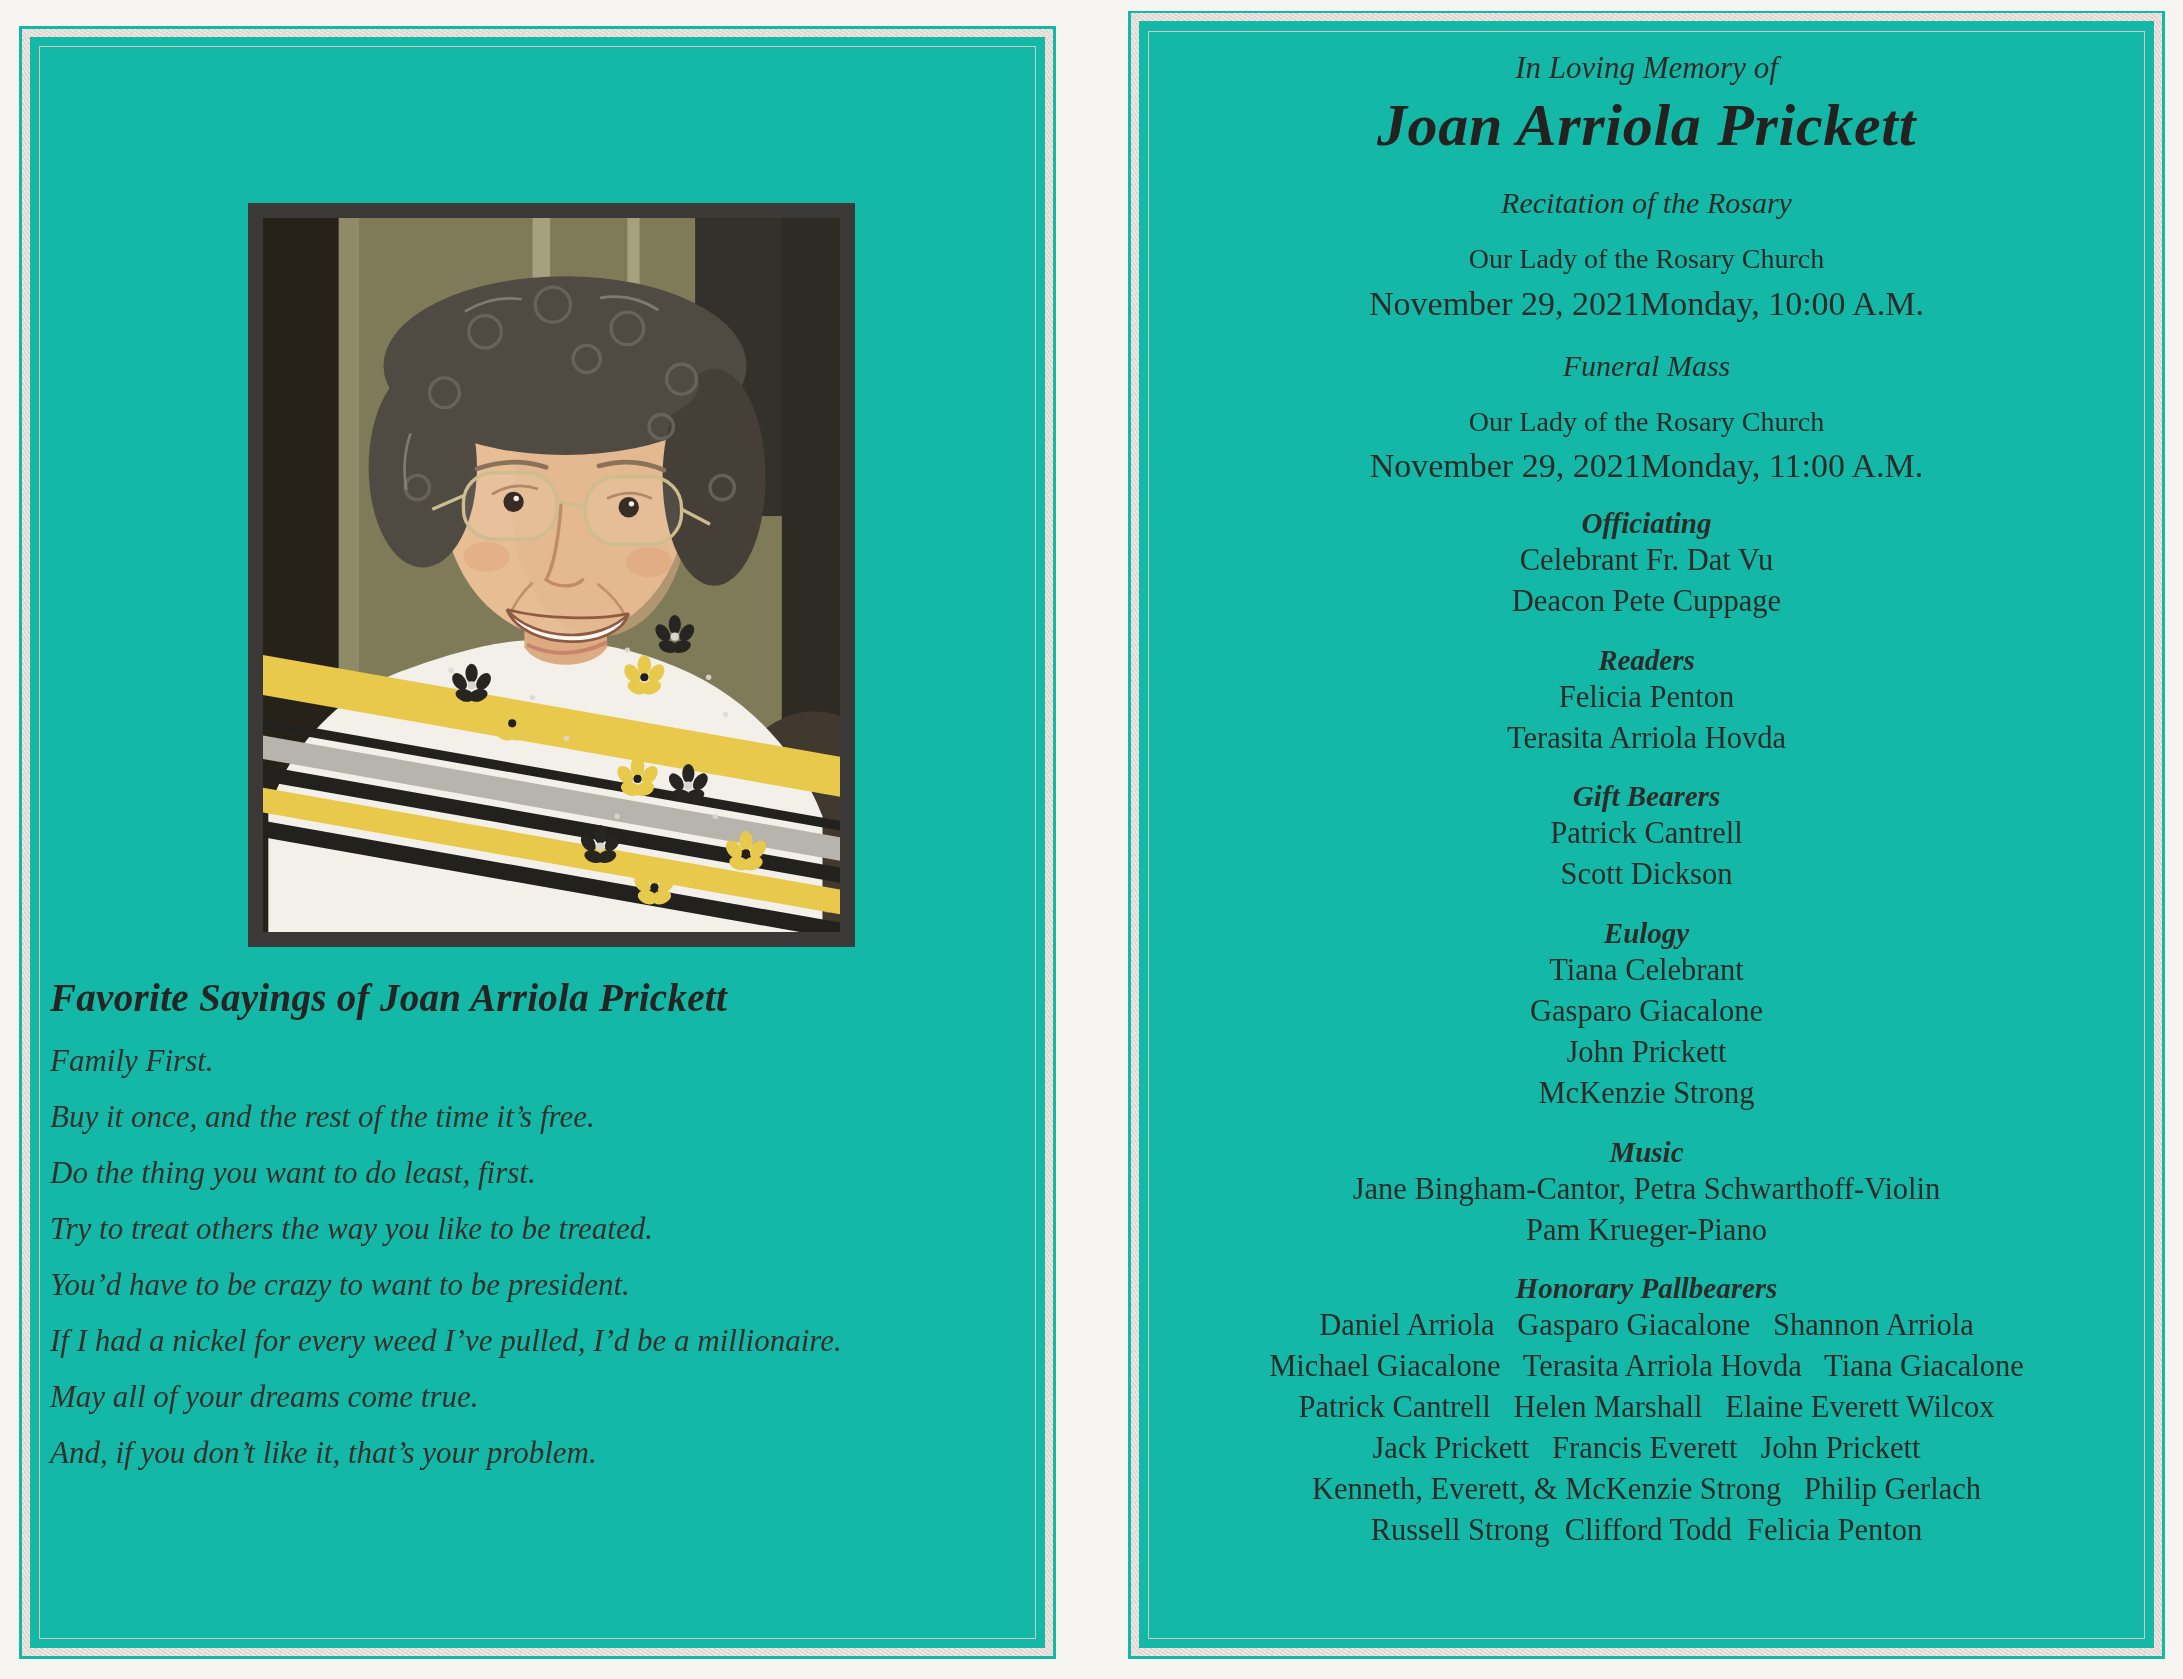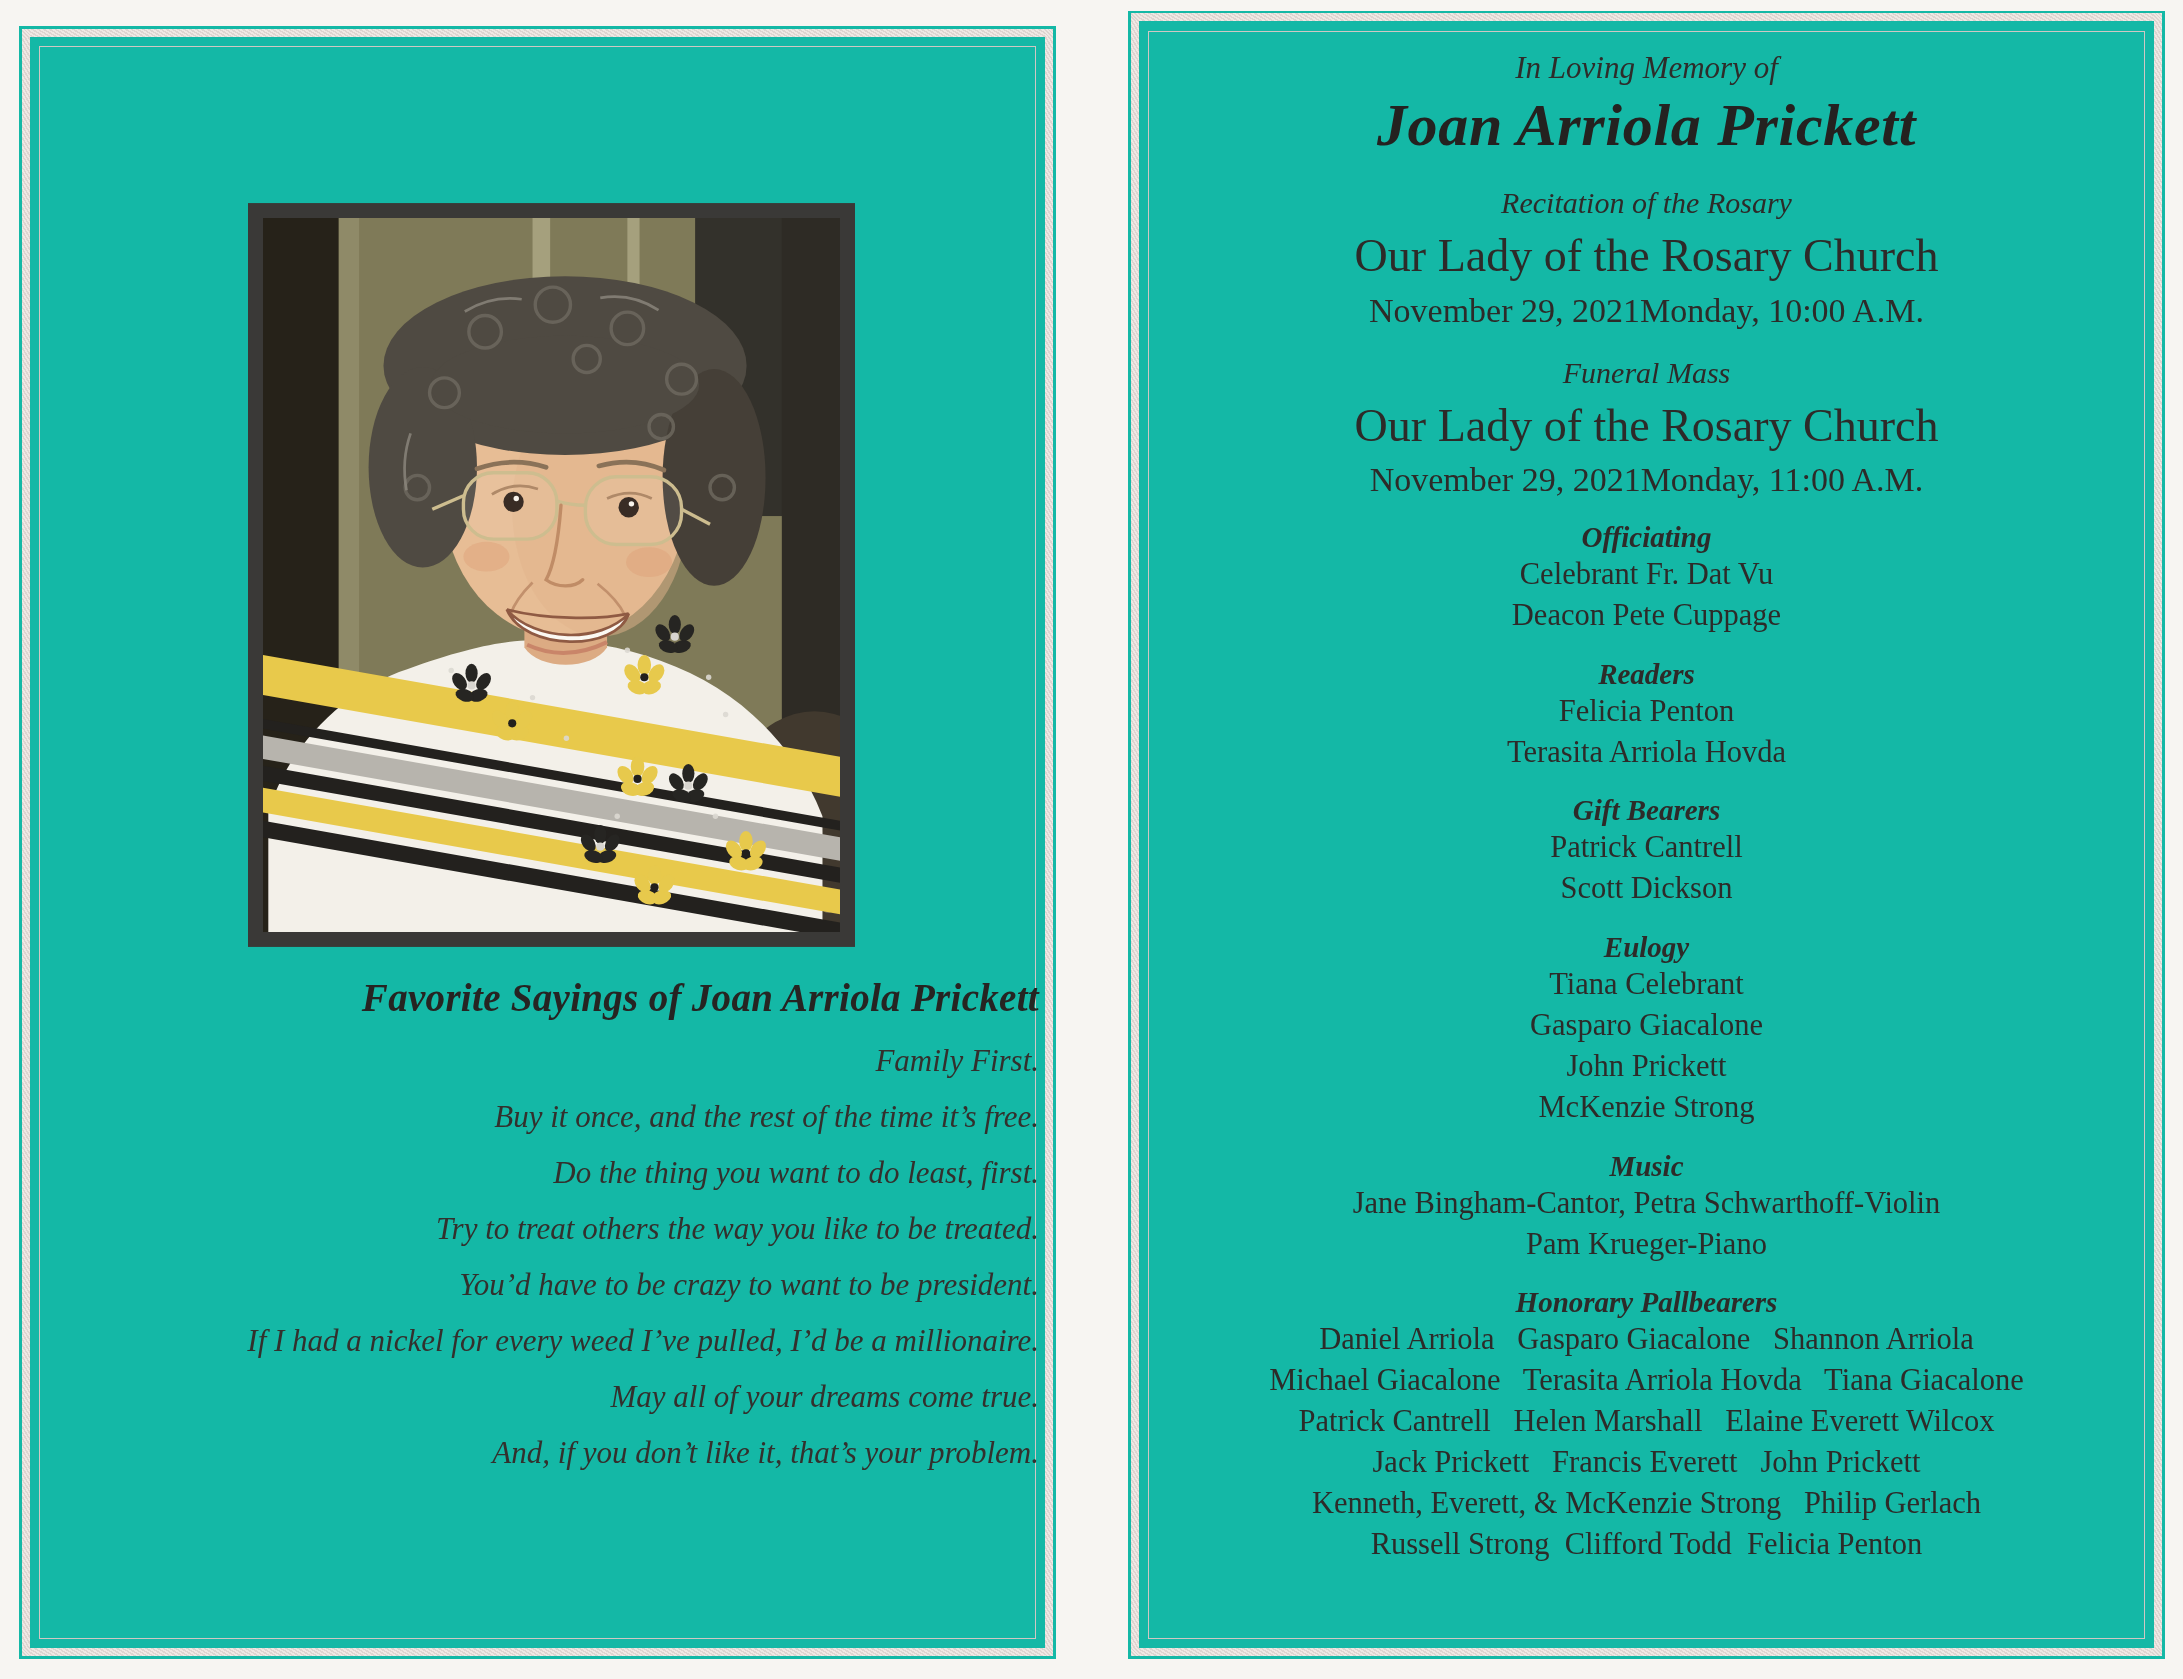--- a/index.html
+++ b/index.html
@@ -19,32 +19,32 @@
   .frame-inner {
     position:absolute; inset:20.3px; pointer-events:none;
     border:1.4px solid #cfc7c3;
   }
   .page-left  { left:19px;  top:26px; width:1037px; height:1633px; }
   .page-right { left:1128px; top:10.8px; width:1037px; height:1648px; }
 
   
   .portrait { position:absolute; left:229px; top:177px; width:607px; height:744px; margin:0; }
   .portrait svg { display:block; width:100%; height:100%; }
-  .lp-text { position:absolute; left:31px; right:17px; top:947px; text-align:right; }
+  .lp-text { position:absolute; left:31px; right:17px; top:947px; text-align:left; }
   .lp-title { margin:0; font-size:39px; font-weight:bold; font-style:italic; letter-spacing:0.3px; line-height:49px; color:#262422; }
   .lp-sayings { margin-top:10.8px; }
   .saying { font-size:31px; font-style:italic; line-height:56px; color:#33302d; white-space:pre-wrap; }
 
   
   .rp-content { position:absolute; left:39px; right:39px; top:31px; bottom:31px; text-align:center; }
   .memorial { font-size:31px; font-style:italic; margin-top:8.1px; color:#2e2c2a; }
   .deceased-name { margin:5.4px 0 0 0; font-size:60px; font-weight:bold; font-style:italic; letter-spacing:0.7px; color:#242220; }
   .service { margin-top:26px; }
   .service-heading { font-size:30px; font-style:italic; }
-  .service-location { font-size:46px; margin-top:9px; }
+  .service-location { font-size:28px; margin-top:23px; }
   .service-row { display:flex; justify-content:center; font-size:34px; margin-top:9.5px; padding:0 4.1px; }
   .sec { margin-top:21.7px; }
   .sec-heading { font-size:29px; font-style:italic;font-weight:bold; }
   .sec .line { font-size:30.5px; line-height:41px; white-space:pre-wrap; }
   .sec .line:first-of-type { margin-top:5.4px; }
 </style>
 </head>
 <body>
 
 <div class="canvas">

